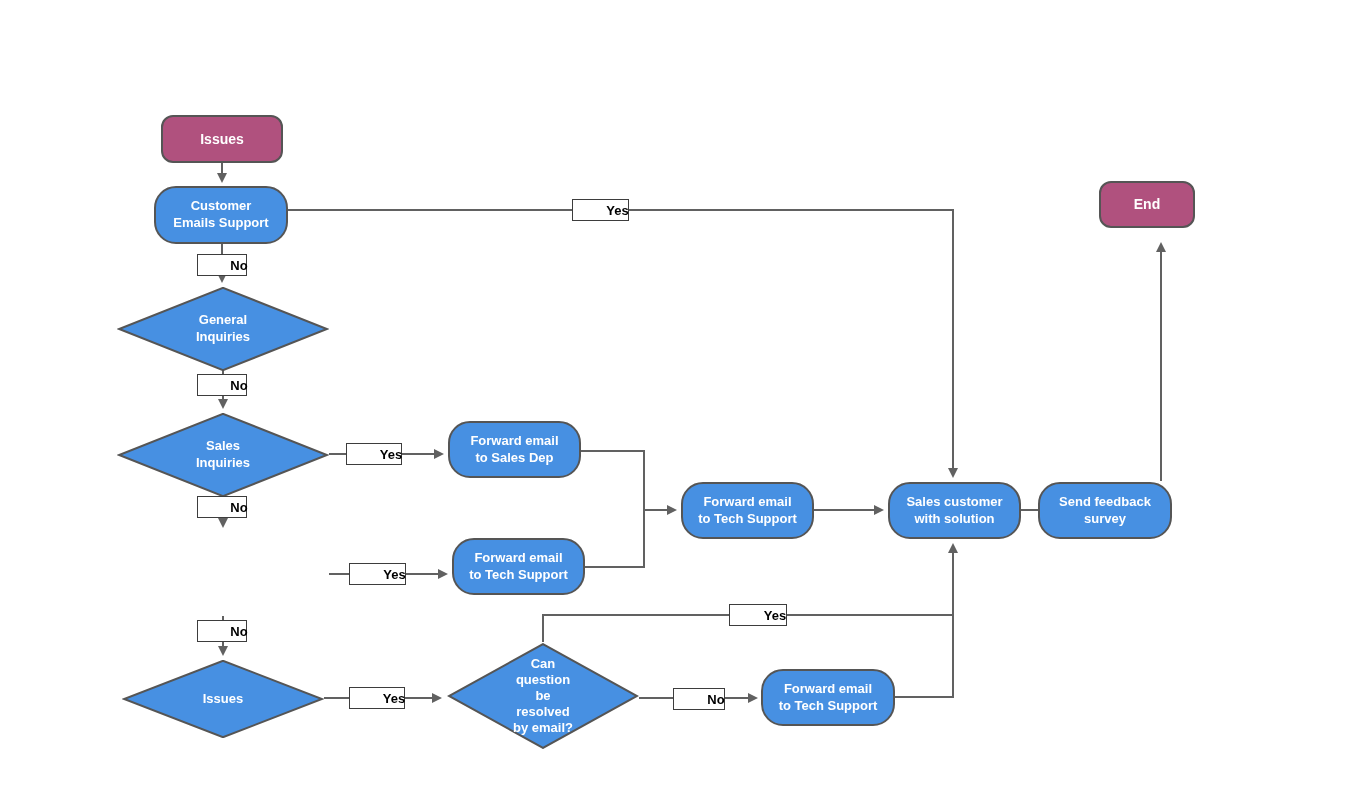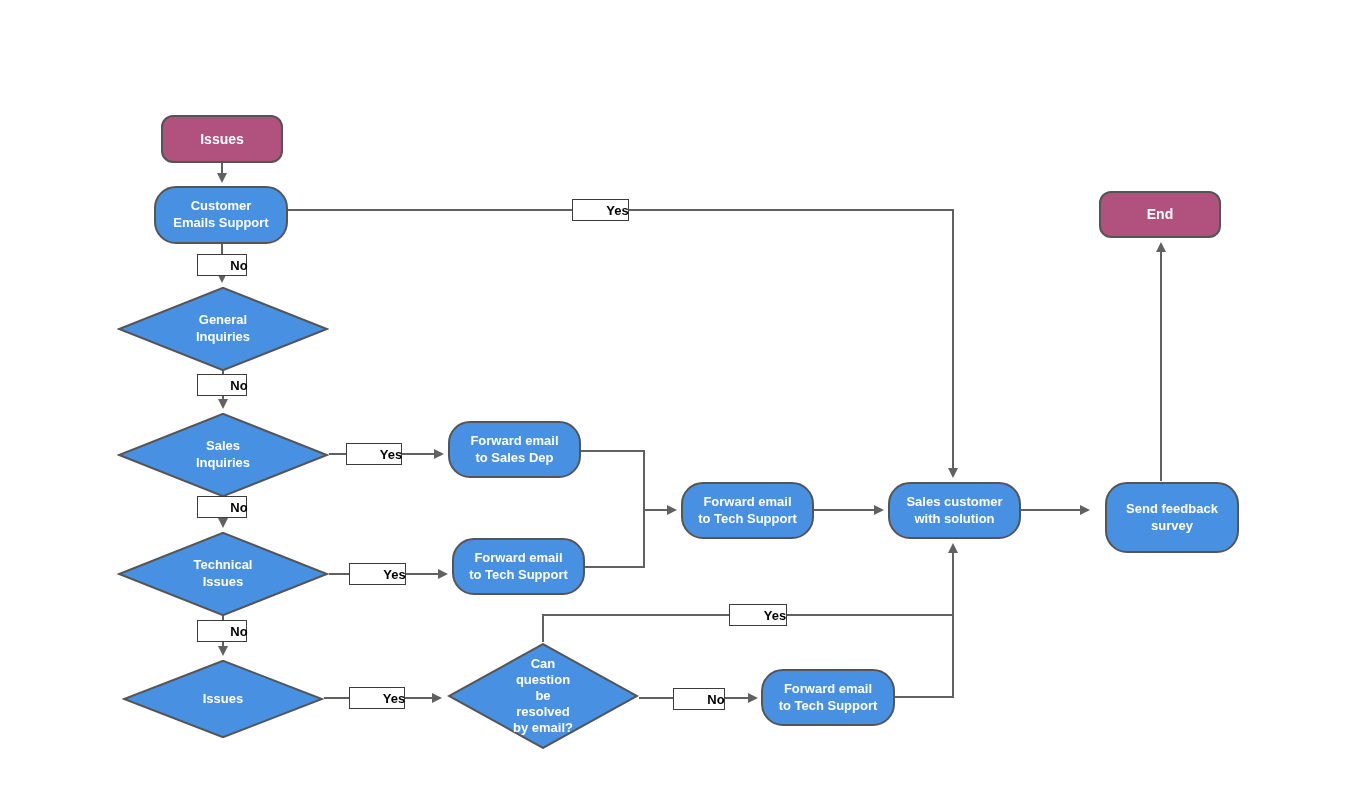--- a/index.html
+++ b/index.html
@@ -144,27 +144,20 @@
       </svg>
     <span class="node-label">Sales
 Inquiries</span>
   </div>
 
   <div class="node process" style="left:448px; top:421px; width:133px; height:57px">
     <span class="node-label">Forward email
 to Sales Dep</span>
   </div>
 
-  <div class="node decision" style="left:117px; top:532px; width:212px; height:84px">
-    <svg class="diamond-shape" viewBox="0 0 100 100" preserveAspectRatio="none">
-        <polygon points="50,1 99,50 50,99 1,50"></polygon>
-      </svg>
-    <span class="node-label">Technical
-Issues</span>
-  </div>
 
   <div class="node process" style="left:452px; top:538px; width:133px; height:57px">
     <span class="node-label">Forward email
 to Tech Support</span>
   </div>
 
   <div class="node decision" style="left:122px; top:660px; width:202px; height:78px">
     <svg class="diamond-shape" viewBox="0 0 100 100" preserveAspectRatio="none">
         <polygon points="50,1 99,50 50,99 1,50"></polygon>
       </svg>
@@ -190,26 +183,26 @@
   <div class="node process" style="left:681px; top:482px; width:133px; height:57px">
     <span class="node-label">Forward email
 to Tech Support</span>
   </div>
 
   <div class="node process" style="left:888px; top:482px; width:133px; height:57px">
     <span class="node-label">Sales customer
 with solution</span>
   </div>
 
-  <div class="node process" style="left:1105px; top:482px; width:134px; height:71px">
+  <div class="node process" style="left:1038px; top:482px; width:134px; height:57px">
     <span class="node-label">Send feedback
 survey</span>
   </div>
 
-  <div class="node terminal" style="left:1099px; top:191px; width:122px; height:47px">
+  <div class="node terminal" style="left:1099px; top:181px; width:96px; height:47px">
     <span class="node-label">End</span>
   </div>
 
   <div class="edge-label" style="left:572px; top:199px; width:57px; height:22px">Yes</div>
   <div class="edge-label" style="left:197px; top:254px; width:50px; height:22px">No</div>
   <div class="edge-label" style="left:197px; top:374px; width:50px; height:22px">No</div>
   <div class="edge-label" style="left:346px; top:443px; width:56px; height:22px">Yes</div>
   <div class="edge-label" style="left:197px; top:496px; width:50px; height:22px">No</div>
   <div class="edge-label" style="left:349px; top:563px; width:57px; height:22px">Yes</div>
   <div class="edge-label" style="left:197px; top:620px; width:50px; height:22px">No</div>

